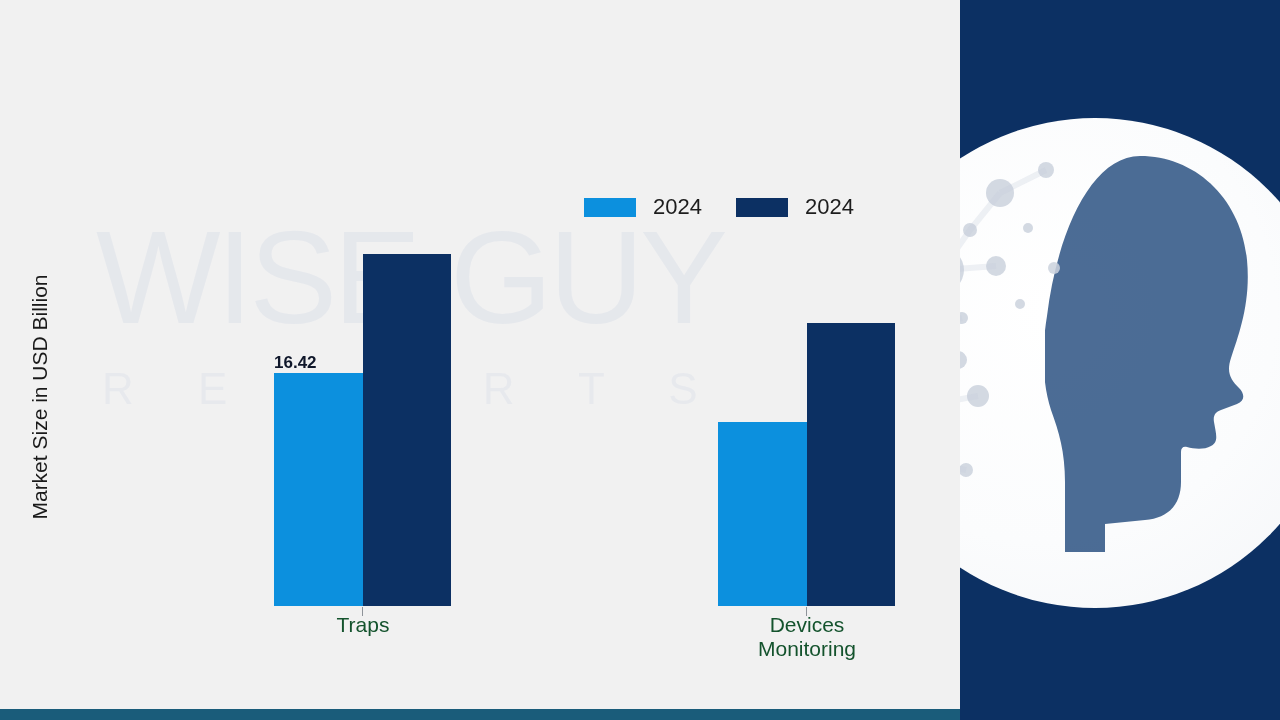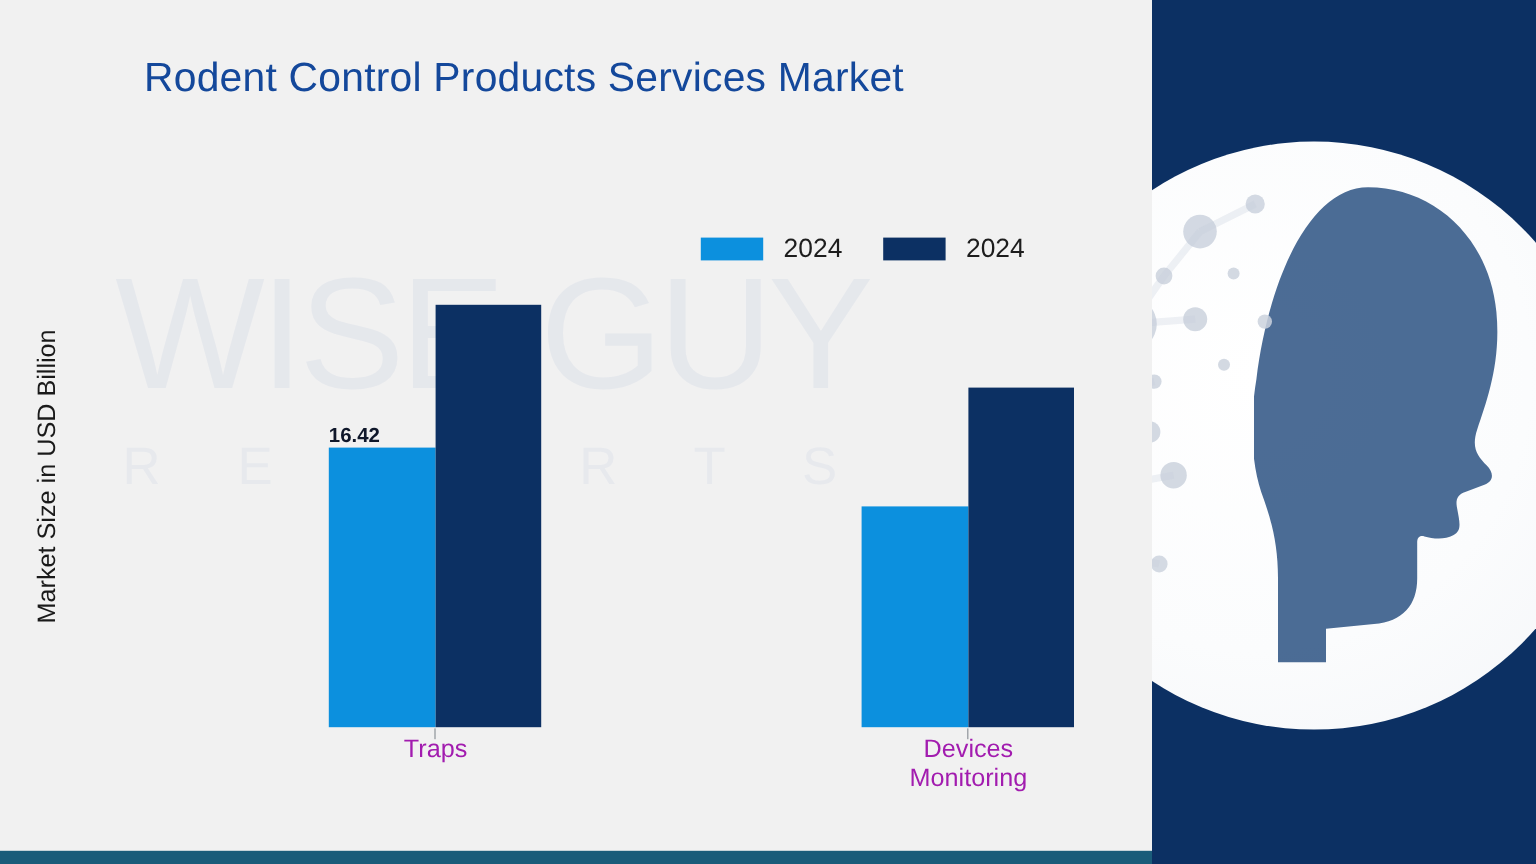--- a/index.html
+++ b/index.html
@@ -76,42 +76,41 @@
     position:absolute;
     font-family:"Liberation Sans", sans-serif;
     font-size:17px; font-weight:bold; color:#0f172a; white-space:nowrap;
   }
   .tick {
     position:absolute; width:1px; height:9px; background:#8e9399;
   }
   .cat-label {
     position:absolute; top:613px;
     font-family:"Liberation Sans", sans-serif;
-    font-size:21px; color:#a21caf; text-align:center; line-height:1.12;
+    font-size:21px; color:#14532d; text-align:center; line-height:1.12;
   }
 
   
   .bottom-strip {
     position:absolute; left:0; top:709px; width:960px; height:11px;
     background:#1a5c7a;
   }
 </style>
 </head>
 <body>
 
 <div id="root">
 
   <div class="chart-area">
 
     <div class="watermark">
       <div class="wm-main">WISE GUY</div>
       <div class="wm-sub">R E P O R T S</div>
     </div>
 
-    <div class="title">Rodent Control Products Services Market</div>
 
     <div class="y-axis-label">Market Size in USD Billion</div>
 
     <div class="legend">
       <div class="legend-item">
         <span class="legend-swatch" style="background:#0c90de"></span>
         <span class="legend-text">2024</span>
       </div>
       <div class="legend-item">
         <span class="legend-swatch" style="background:#0c3063"></span>

